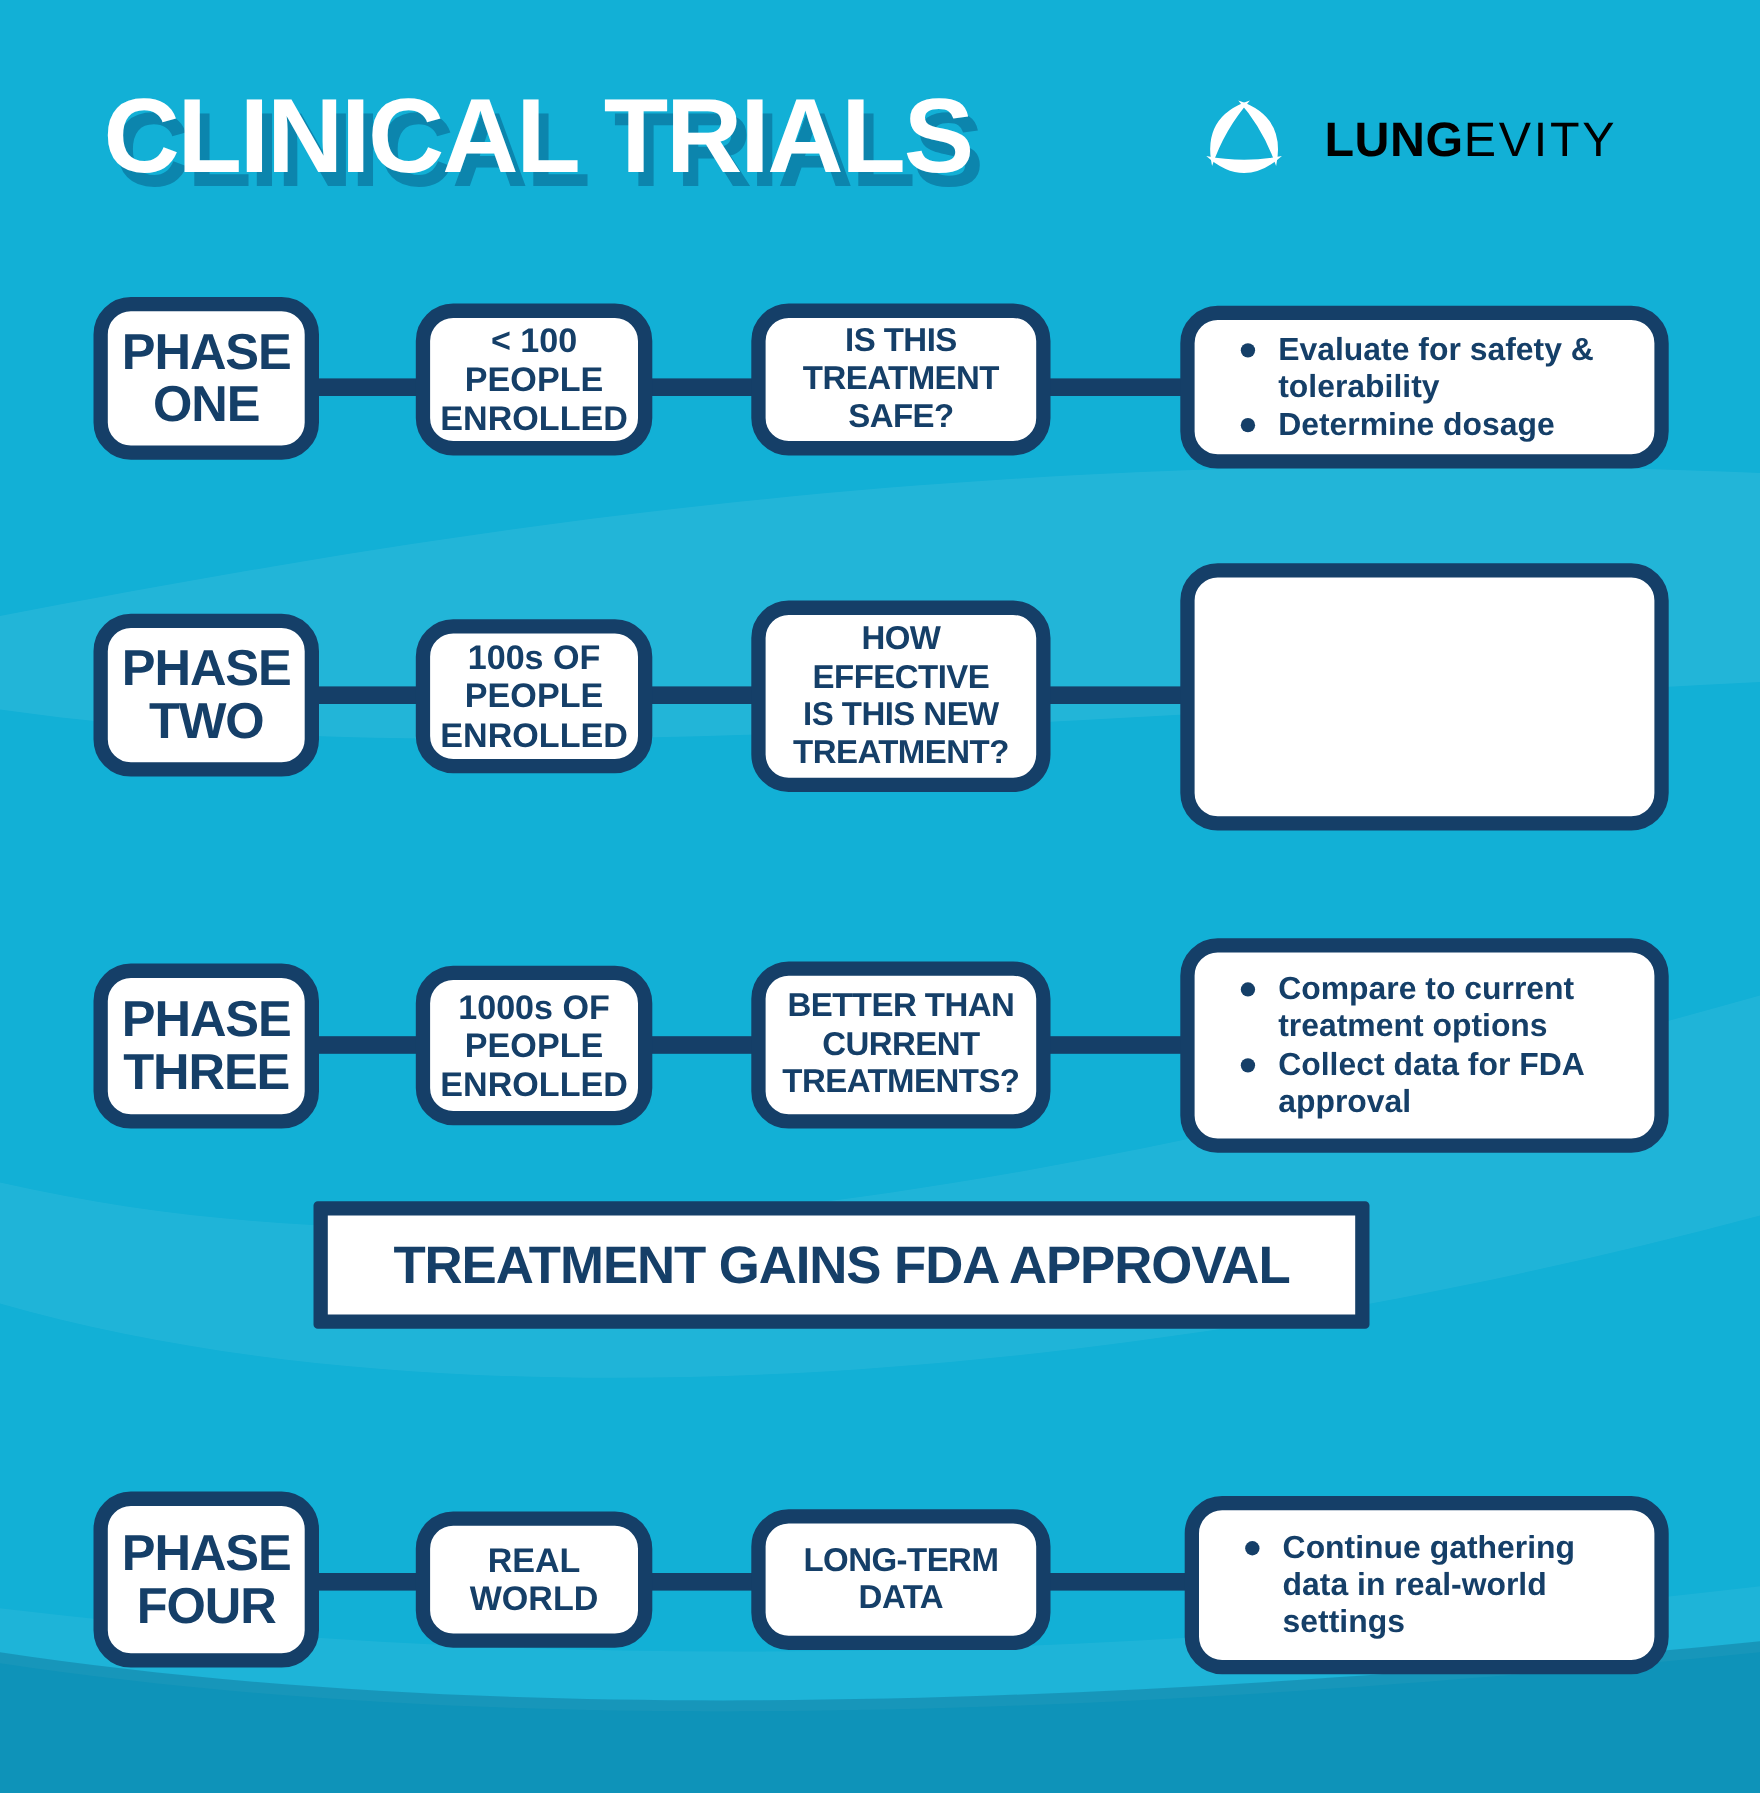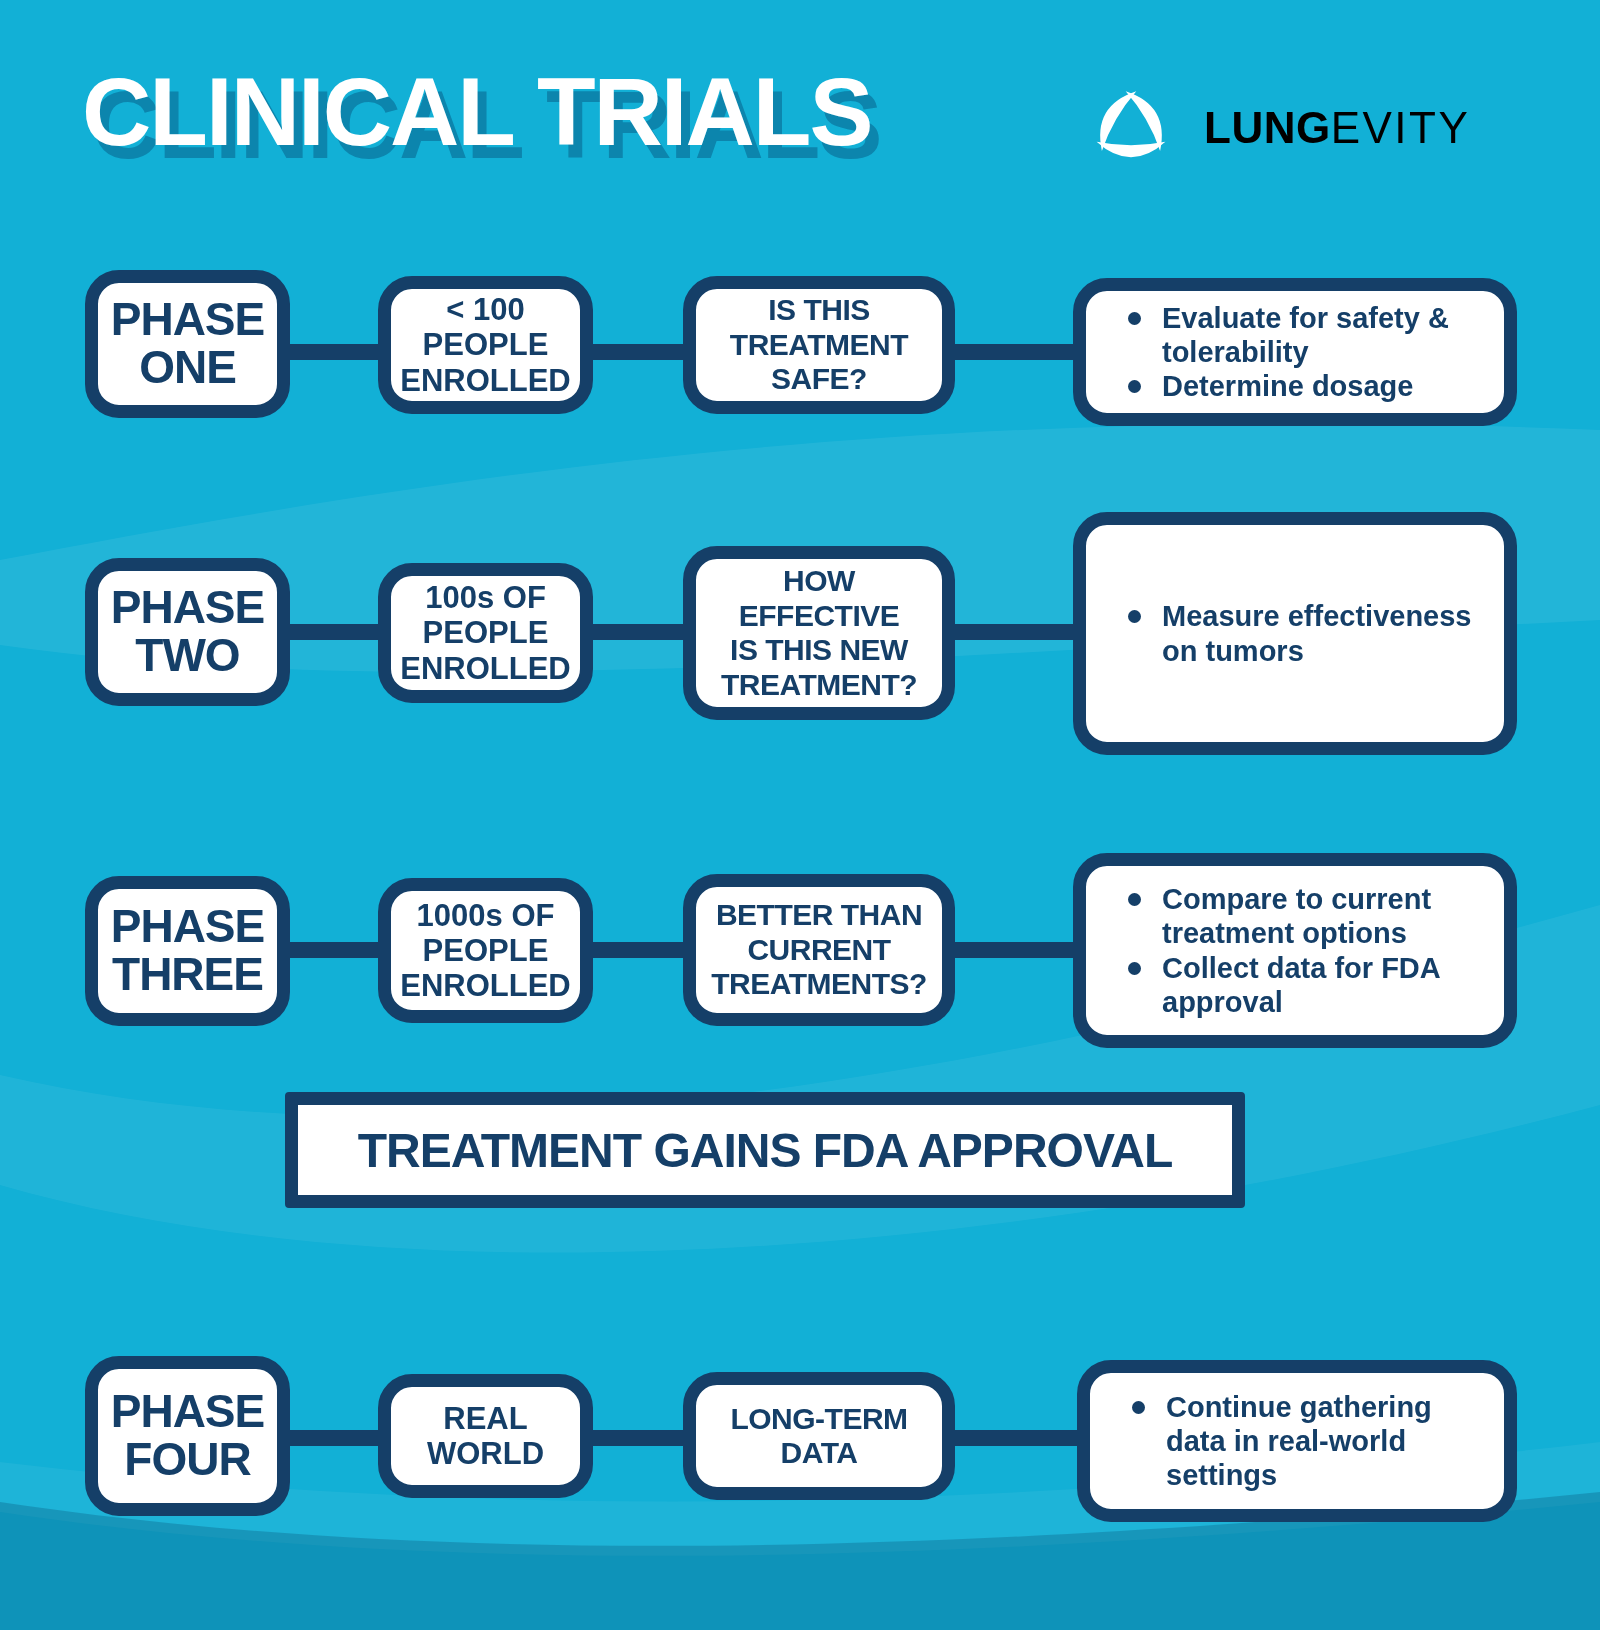--- a/index.html
+++ b/index.html
@@ -9,21 +9,21 @@
     overflow:hidden;
     background:#12b0d6;
     font-family:"Liberation Sans", sans-serif;
   }
   .waves{position:absolute;inset:0;z-index:0;display:block;}
   .layer{position:absolute;inset:0;z-index:1;}
 
   
   .title{
     position:absolute;left:82px;top:62px;
-    margin:0;
+    margin:12px;
     font-size:96px;font-weight:800;letter-spacing:-2px;
     color:#ffffff;line-height:1.05;
     text-shadow:9px 13px 0 #0c85ad;
     white-space:nowrap;
   }
   .logo{
     position:absolute;left:1088px;top:78px;width:380px;height:100px;
     display:flex;align-items:center;gap:30px;color:#000000;
   }
   .logo svg{width:86px;height:86px;flex:0 0 auto;}
@@ -137,21 +137,20 @@
 ENROLLED</div>
     </div>
     <div class="node" style="left:683px;top:546px;width:272px;height:174px">
       <div class="question-label pre">HOW
 EFFECTIVE
 IS THIS NEW
 TREATMENT?</div>
     </div>
     <div class="node bullets" style="left:1073px;top:512px;width:444px;height:243px">
       <ul>
-        <li>Measure effectiveness on tumors</li>
       </ul>
     </div>
 
     <div class="connector" style="left:286px;top:942px;width:94px"></div>
     <div class="connector" style="left:589px;top:942px;width:96px"></div>
     <div class="connector" style="left:951px;top:942px;width:124px"></div>
 
     <div class="node" style="left:85px;top:876px;width:205px;height:150px">
       <div class="phase-label pre">PHASE
 THREE</div>

